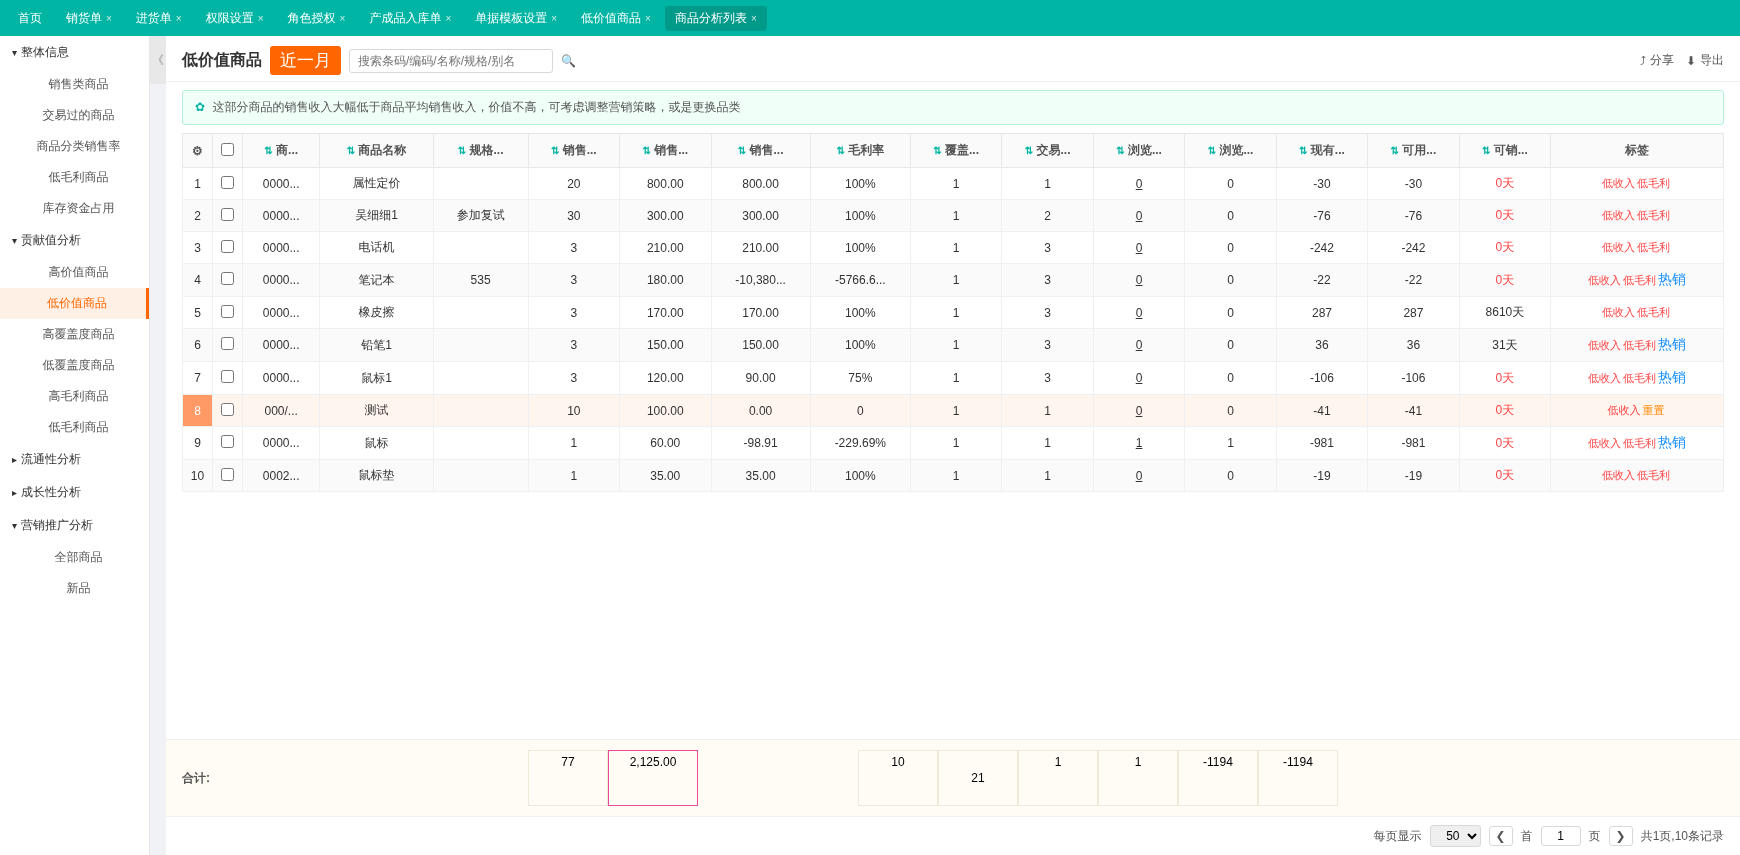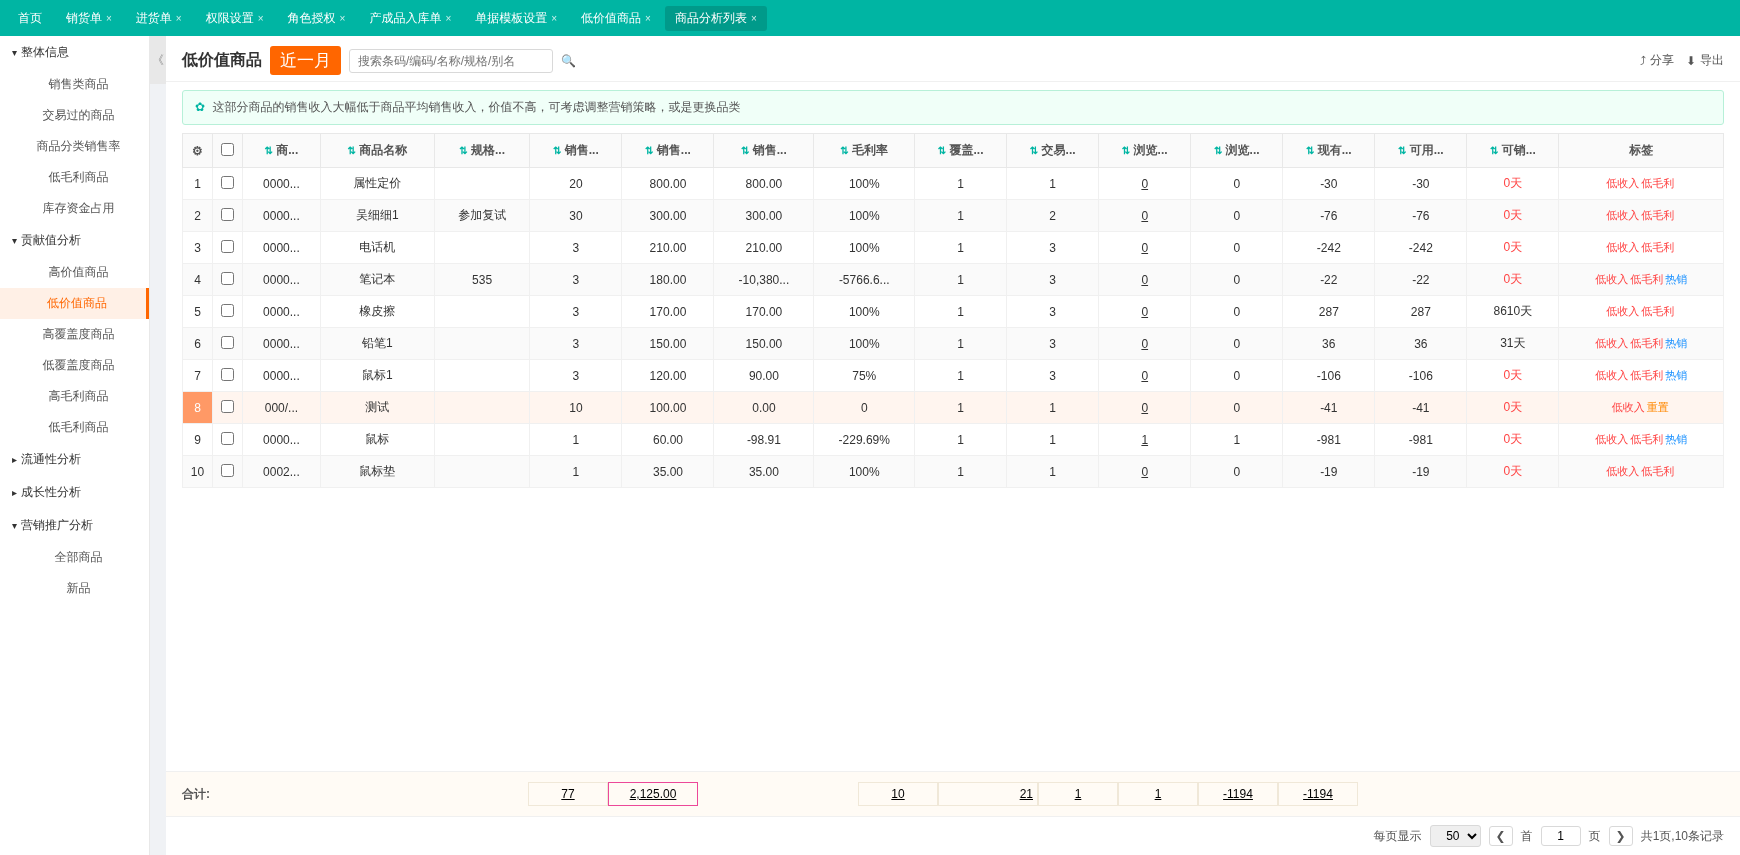--- a/index.html
+++ b/index.html
@@ -145,21 +145,21 @@
       color: #333;
       white-space: nowrap;
     }
     .data-table tr:nth-child(even) td { background: #fafafa; }
     .data-table tr.highlighted td { background: #fff5ef; }
     .data-table tr.highlighted td:first-child { background: #ff9966; color: white; }
 
     .sort-icon { color: #00b5a3; font-size: 10px; }
     .tag-red { color: #ff4444; font-size: 11px; margin-right: 2px; }
     .tag-orange { color: #ff8800; font-size: 11px; margin-right: 2px; }
-    .tag-blue { color: #1890ff; font-size: 11px; }
+    .tag-blue { color: #1890ff; font-size: 14px; }
     .link-underline { text-decoration: underline; color: #333; }
     .zero-val { color: #333; }
 
     
     .summary-bar {
       background: #fffbf5;
       border-top: 1px solid #f0f0f0;
       padding: 10px 16px;
       display: flex;
       align-items: center;
@@ -549,32 +549,32 @@
       <td>-19</td>
       <td style="color: #ff4444">0天</td>
       <td><span class="tag-red">低收入</span><span class="tag-red">低毛利</span></td>
     </tr>
           </tbody>
       </table>
     </div>
 
     <div class="summary-bar">
       <span class="summary-label">合计:</span>
-      <div style="display:flex; gap:0; flex:1;text-decoration:underline;">
+      <div style="display:flex; gap:0; flex:1;">
         <div style="width:30px;"></div>
         <div style="width:30px;"></div>
         <div style="width:70px;"></div>
         <div style="width:120px;"></div>
         <div style="width:60px;"></div>
         <div style="width:80px; text-align:center; border: 1px solid #f0e8d8; background: #fffbf5; padding: 4px;">77</div>
         <div style="width:90px; text-align:center; border: 1px solid #ec4899; background: #fffbf5; padding: 4px;">2,125.00</div>
         <div style="width:90px;"></div>
         <div style="width:70px;"></div>
         <div style="width:80px; text-align:center; border: 1px solid #f0e8d8; background: #fffbf5; padding: 4px;">10</div>
-        <div style="width:100px; text-align:right; border: 1px solid #f0e8d8; background: #fffbf5; padding: 4px;">21</div>
+        <div style="width:80px; text-align:center; border: 1px solid #f0e8d8; background: #fffbf5; padding: 20px;">21</div>
         <div style="width:80px; text-align:center; border: 1px solid #f0e8d8; background: #fffbf5; padding: 4px;">1</div>
         <div style="width:80px; text-align:center; border: 1px solid #f0e8d8; background: #fffbf5; padding: 4px;">1</div>
         <div style="width:80px; text-align:center; border: 1px solid #f0e8d8; background: #fffbf5; padding: 4px;">-1194</div>
         <div style="width:80px; text-align:center; border: 1px solid #f0e8d8; background: #fffbf5; padding: 4px;">-1194</div>
       </div>
     </div>
 
     <div class="pagination-bar">
       <span class="pagination-label">每页显示</span>
       <select class="pagination-select">

